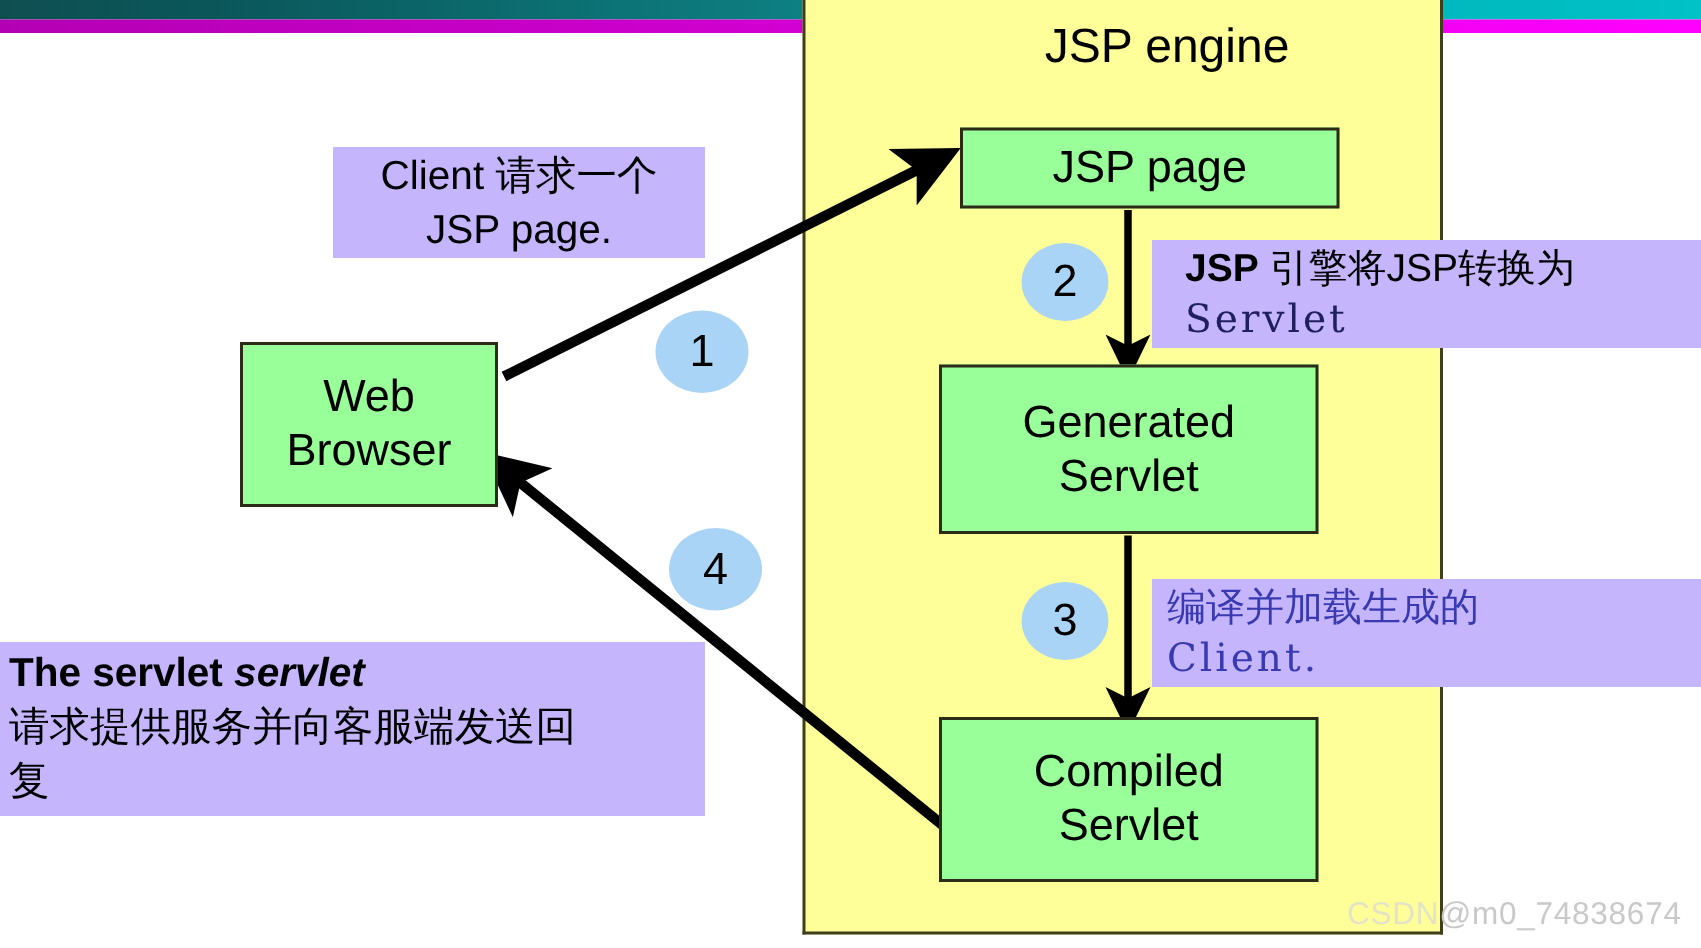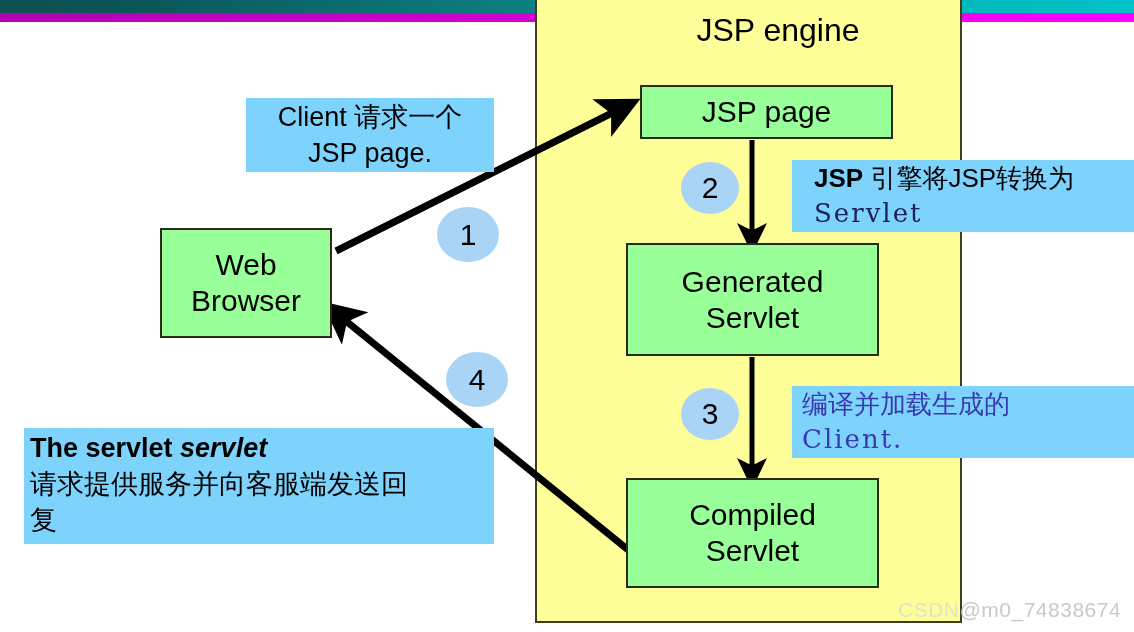--- a/index.html
+++ b/index.html
@@ -79,24 +79,23 @@
   #box-jsp-page   { left: 640px; top: 85px;  width: 253px; height: 54px; }
   #box-generated  { left: 626px; top: 243px; width: 253px; height: 113px; }
   #box-compiled   { left: 626px; top: 478px; width: 253px; height: 110px; }
   #box-web-browser{ left: 160px; top: 228px; width: 172px; height: 110px; }
 
   .box .line { display: block; }
 
   
   .note {
     position: absolute;
-    background: #7dd3fc;
+    background: #c4b5fd;
     color: #000000;
     box-sizing: border-box;
-    margin-left: 24px;
   }
   #note-client {
     left: 222px; top: 98px; width: 248px; height: 74px;
     text-align: center;
     font-size: 27px;
     line-height: 36px;
     padding-top: 1px;
   }
   #note-convert {
     left: 768px; top: 160px; width: 366px; height: 72px;

